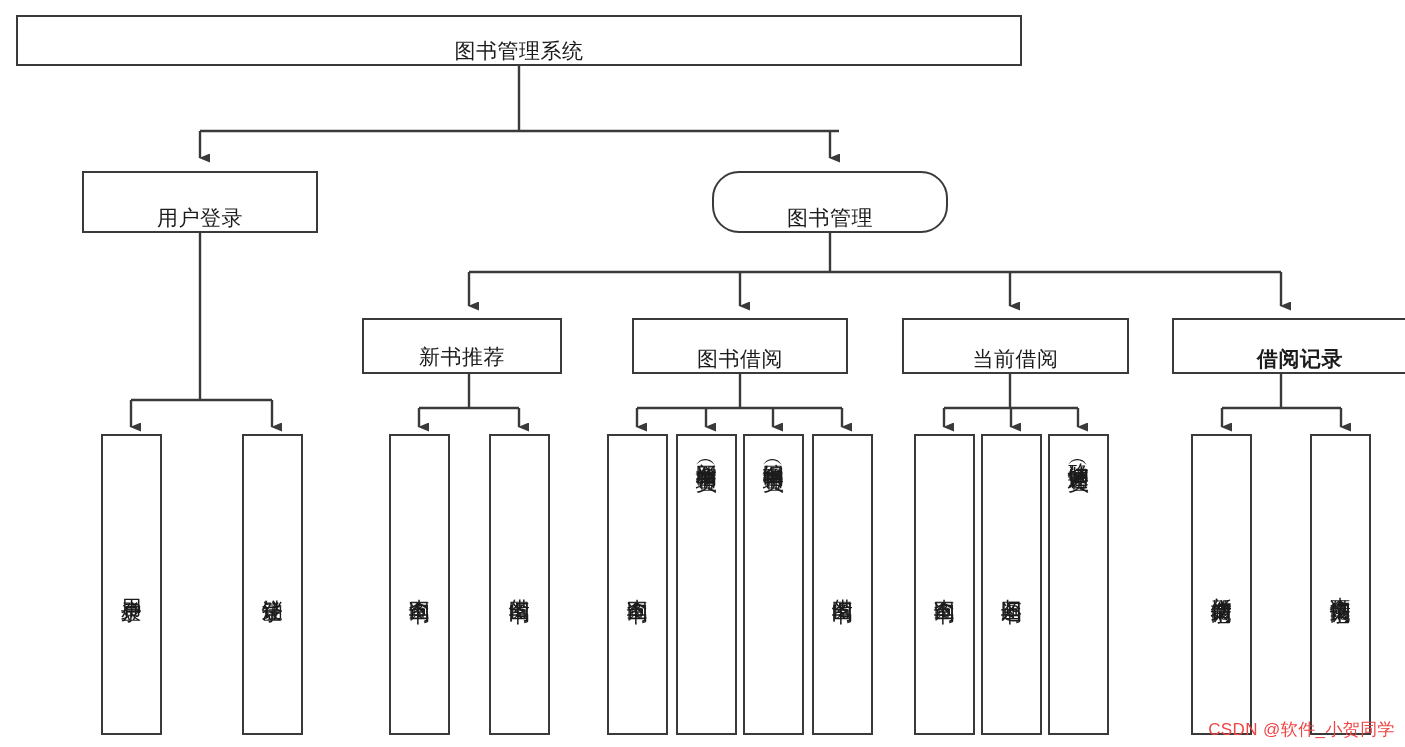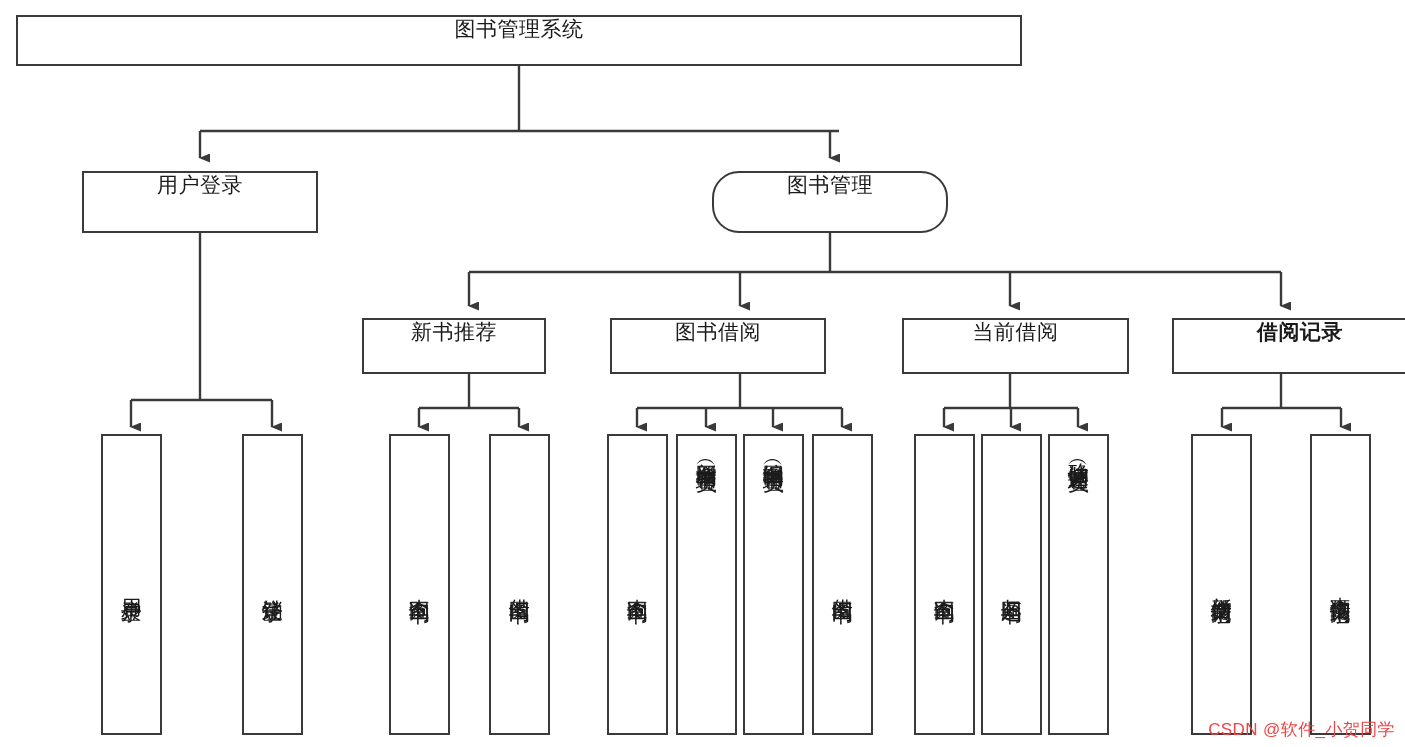--- a/index.html
+++ b/index.html
@@ -27,21 +27,21 @@
     width: 1405px;
     height: 747px;
     pointer-events: none;
   }
   .node {
     position: absolute;
     box-sizing: border-box;
     background: #ffffff;
     border: 2px solid #3a3a3a;
     display: flex;
-    align-items: flex-start;
+    align-items: flex-end;
     justify-content: center;
     overflow: hidden;
   }
   .node-label {
     color: #1b1b1b;
     font-size: 21px;
     line-height: 1.18;
     letter-spacing: 0.5px;
     white-space: nowrap;
     text-align: center;
@@ -134,24 +134,24 @@
     <span class="node-label">图书管理系统</span>
   </div>
 
   <div class="node" style="left:82px; top:171px; width:236px; height:62px;">
     <span class="node-label">用户登录</span>
   </div>
   <div class="node" style="left:712px; top:171px; width:236px; height:62px;border-radius:27px;">
     <span class="node-label">图书管理</span>
   </div>
 
-  <div class="node" style="left:362px; top:318px; width:184px; height:56px;">
+  <div class="node" style="left:362px; top:318px; width:200px; height:56px;font-family:Liberation Mono, monospace;">
     <span class="node-label">新书推荐</span>
   </div>
-  <div class="node" style="left:610px; top:318px; width:216px; height:56px;">
+  <div class="node" style="left:632px; top:318px; width:216px; height:56px;">
     <span class="node-label">图书借阅</span>
   </div>
   <div class="node" style="left:902px; top:318px; width:227px; height:56px;">
     <span class="node-label">当前借阅</span>
   </div>
   <div class="node" style="left:1172px; top:318px; width:256px; height:56px;font-weight:bold;">
     <span class="node-label">借阅记录</span>
   </div>
 
   <div class="node vertical centered" style="left:101px; top:434px; width:61px; height:301px;">

